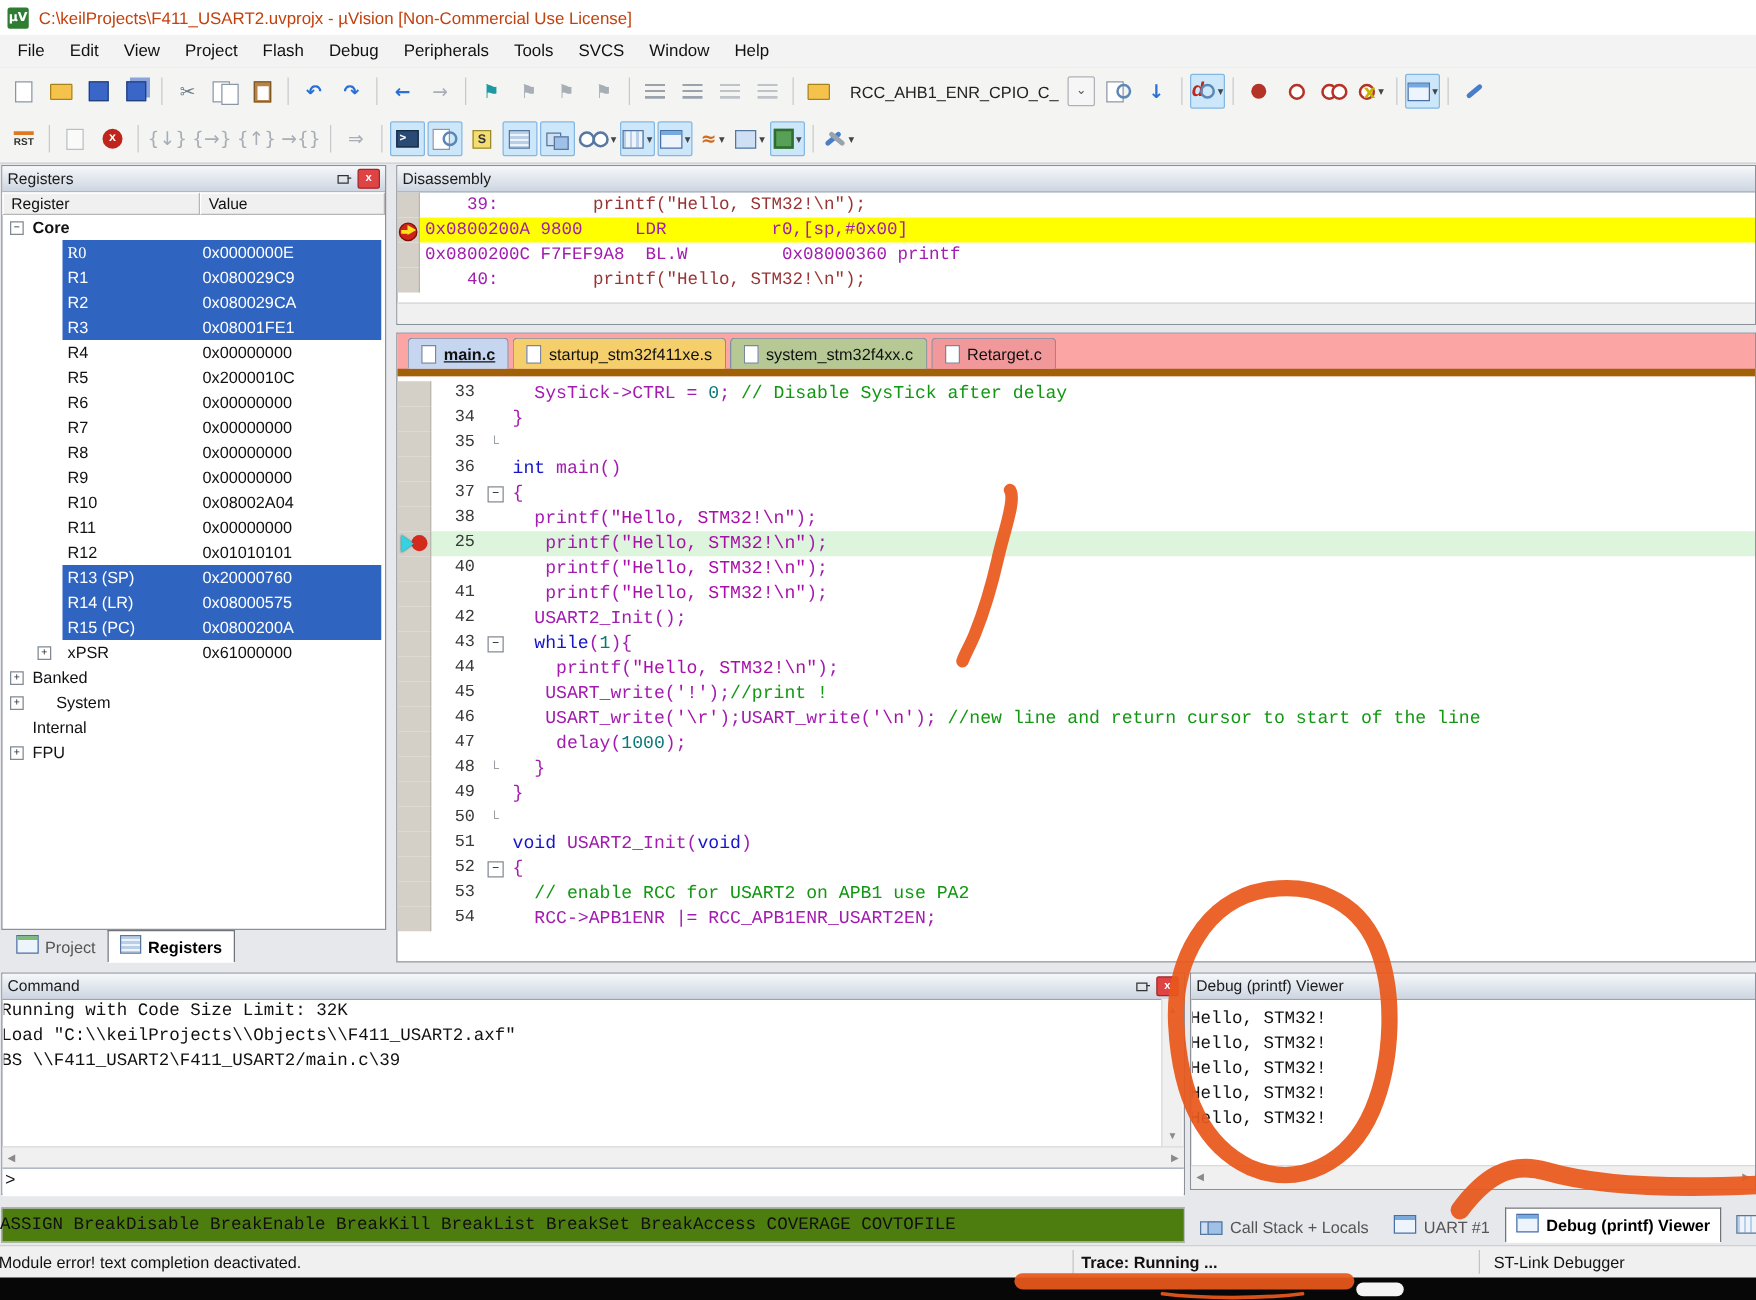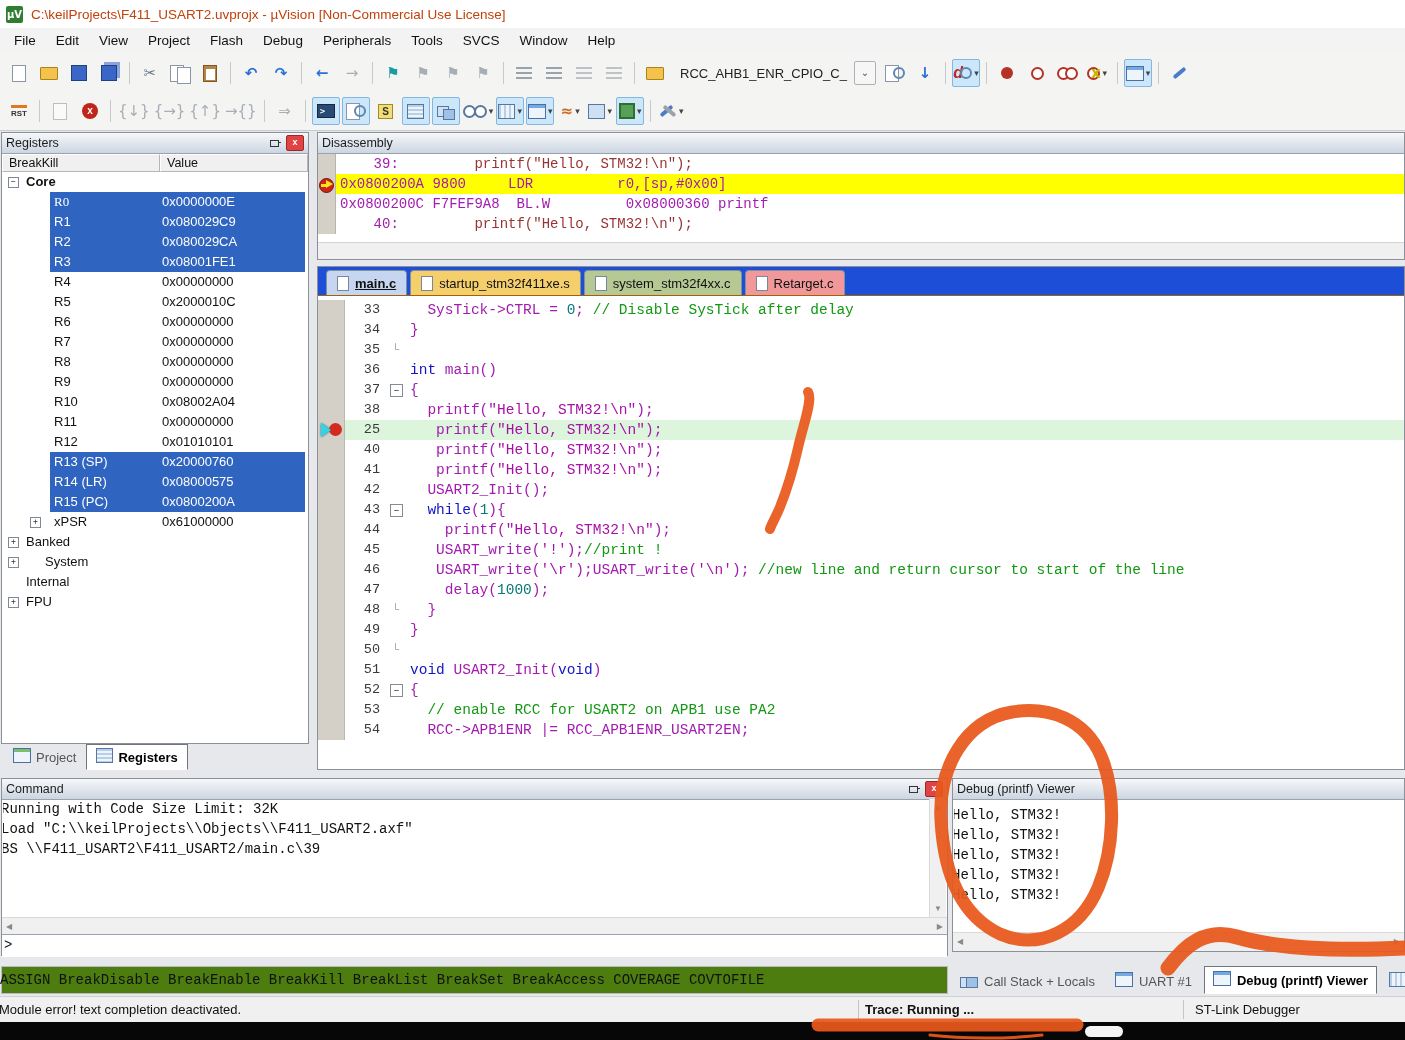--- a/index.html
+++ b/index.html
@@ -87,21 +87,21 @@
   .dl{height:20px;position:relative;font:14px/20px "Liberation Mono",monospace;white-space:pre;}
   .dl .dgut{position:absolute;left:0;top:0;width:17px;height:20px;background:#d4d0c8;border-right:1px solid #b9b5ad;}
   .dl .dtext{position:absolute;left:22px;z-index:1;}
   .dl.cur::before{content:"";position:absolute;left:17px;right:0;top:0;bottom:0;background:#ffff00;}
   .da-c{position:absolute;left:1px;top:3.5px;width:13px;height:13px;background:#cc2418;border:1px solid #7a0f08;border-radius:50%;z-index:2;}
   .da-bar{position:absolute;left:1px;top:5px;width:6px;height:3px;background:#ffe21a;}
   .da-tri{position:absolute;left:6px;top:1.5px;width:0;height:0;border-left:7px solid #ffe21a;border-top:4px solid transparent;border-bottom:4px solid transparent;}
   #disasm-scroll{position:absolute;left:0;bottom:0;width:100%;height:16px;background:#f0f0f0;border-top:1px solid #d5d5d5;}
   
   #editor{left:317px;top:266px;width:1088px;height:504px;}
-  #tabstrip{height:28px;background:#1d4ed8;border-bottom:1px solid #a16207;display:flex;align-items:flex-end;padding-left:8px;}
+  #tabstrip{height:28px;background:#fca5a5;border-bottom:6px solid #a16207;display:flex;align-items:flex-end;padding-left:8px;}
   .etab{display:flex;align-items:center;gap:6px;height:24px;padding:0 10px;margin-right:3px;
         border:1px solid #8090a2;border-bottom:none;border-radius:4px 4px 0 0;font-size:13px;}
   .etab .doc{width:10px;height:13px;background:#fff;border:1px solid #7a8699;}
   .etab.active .lab{font-weight:bold;text-decoration:underline;}
   .cl{height:20px;position:relative;font:14.5px/20px "Liberation Mono",monospace;white-space:pre;}
   .cl .mcell{position:absolute;left:0;top:0;width:26px;height:20px;background:#d4d0c8;border-right:1px solid #bcb8b0;}
   .cl .lnum{position:absolute;left:28px;width:34px;text-align:right;color:#3a3a3a;font-size:13.5px;z-index:1;}
   .cl .fcol{position:absolute;left:70px;width:18px;top:0;height:20px;z-index:1;}
   .cl .fold{position:absolute;left:2px;top:4px;width:11px;height:11px;border:1px solid #848b94;background:#fff;
             font:9px/10px "DejaVu Sans Mono",monospace;text-align:center;color:#333;}
@@ -364,21 +364,21 @@
   </div>
 
 <div id="registers" class="pane">
   <div class="pane-title">
     <span>Registers</span>
     <span class="spacer"></span>
     <span class="pin"></span>
     <span class="closebox">x</span>
   </div>
   <div id="reg-header">
-    <div class="hcell" style="width:158px">BreakKill</div>
+    <div class="hcell" style="width:158px">Register</div>
     <div class="hcell" style="flex:1">Value</div>
   </div>
   <div id="reg-rows">
       <div class="rrow">
         <span class="tbox" style="left: 6px;">−</span>
         <span class="rlabel" style="left: 24px; font-weight: bold;">Core</span>
         <span class="rval"></span>
       </div>
       <div class="rrow sel">
         <span class="rlabel" style="left: 52px; font-family: Liberation Serif, serif;">R0</span>

